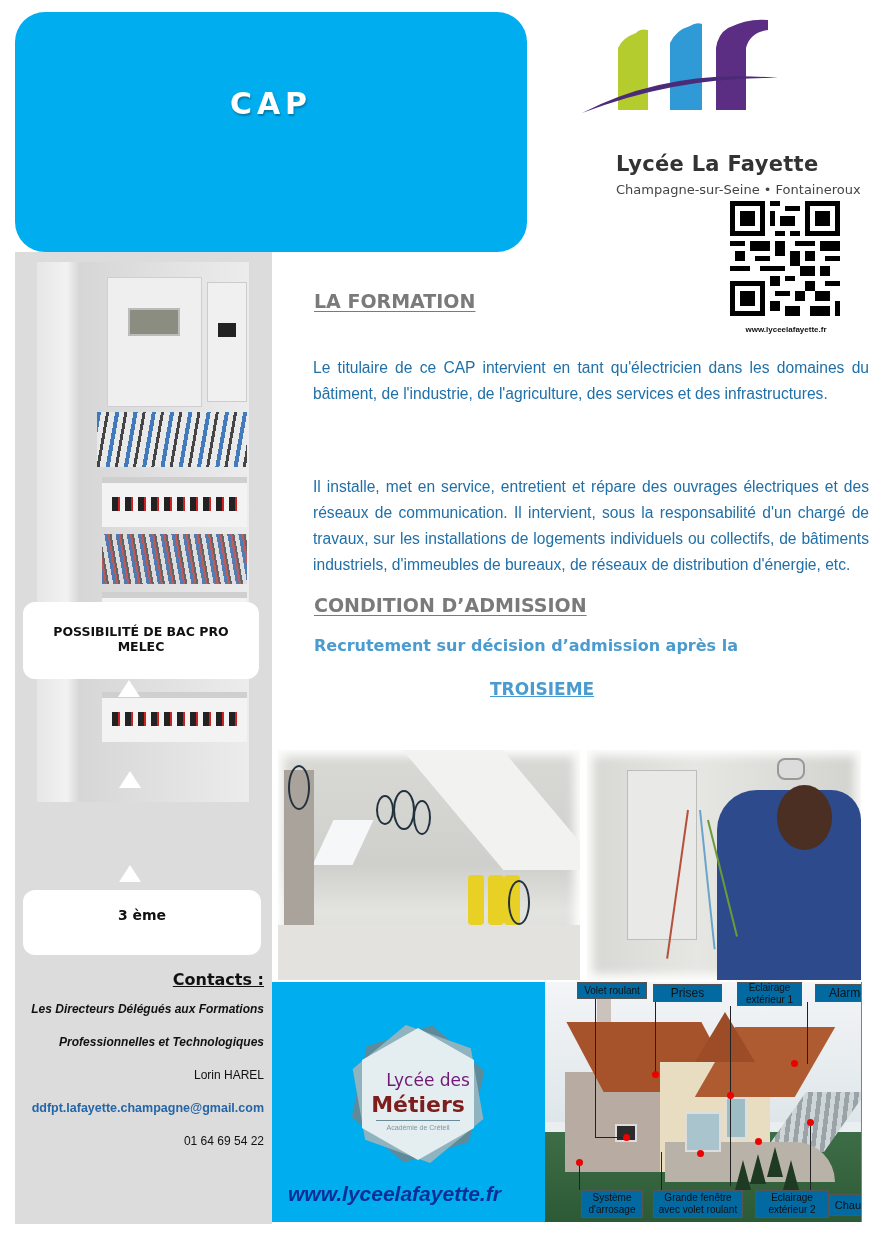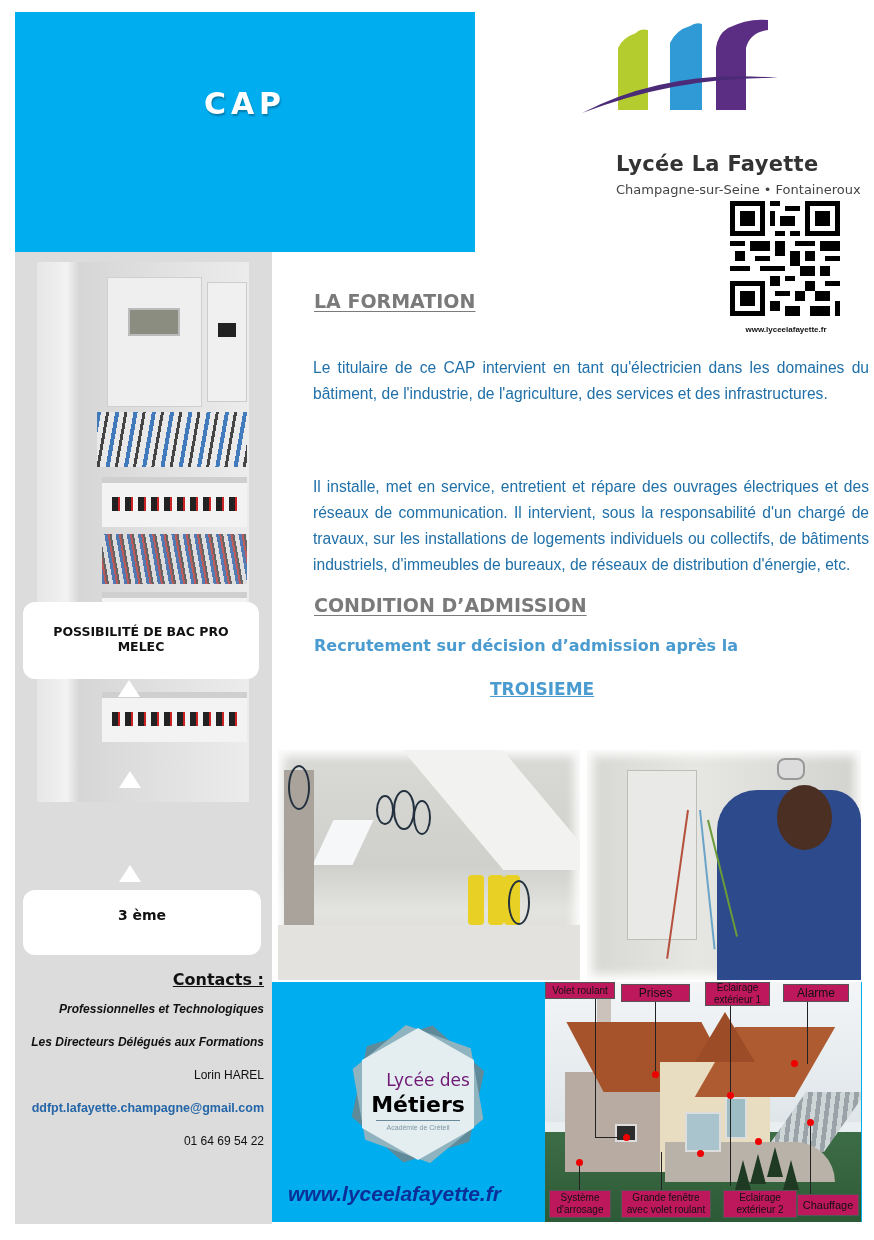--- a/index.html
+++ b/index.html
@@ -1,20 +1,20 @@
 <!DOCTYPE html>
 <html><head>
 <meta charset="utf-8">
 <style>
   * { box-sizing: border-box; margin: 0; padding: 0; }
   html, body { width: 874px; height: 1240px; background: #ffffff; overflow: hidden; }
   body { position: relative; font-family: "Liberation Sans", sans-serif; }
 
   
-  .header-block { position: absolute; left: 15px; top: 12px; width: 460px; height: 240px; background: #00aeef; }
+  .header-block { position: absolute; left: 15px; top: 12px; width: 512px; height: 240px; background: #00aeef; border-radius: 30px; }
   .header-title { position: absolute; left: 0; top: 74px; width: 100%; text-align: center; color: #fff;
     font-family: "DejaVu Sans", sans-serif; font-weight: 900; font-size: 30px; letter-spacing: 5px;
     text-shadow: 1px 2px 2px rgba(0,60,90,0.45); }
 
   
   .logo { position: absolute; left: 578px; top: 18px; width: 290px; height: 180px; }
   .logo-graphic { position: absolute; left: 0; top: 0; width: 220px; height: 100px; }
   .logo-name { position: absolute; left: 38px; top: 134px; font-family: "DejaVu Sans", sans-serif; font-weight: bold; font-size: 21px; color: #333; letter-spacing: 0.3px; }
   .logo-sub { position: absolute; left: 38px; top: 164px; font-family: "DejaVu Sans", sans-serif; font-size: 13px; color: #444; }
 
@@ -81,42 +81,42 @@
   .photo-elec .panel { position: absolute; left: 40px; top: 20px; width: 70px; height: 170px; background: #e9e9e7; border: 1px solid #bdbdb9; }
   .photo-elec .person { position: absolute; left: 130px; top: 40px; width: 144px; height: 190px; background: #2c4a8c; border-radius: 40px 30px 0 0; }
   .photo-elec .head { position: absolute; left: 190px; top: 35px; width: 55px; height: 65px; background: #4a2f22; border-radius: 50%; }
   .photo-elec .camera { position: absolute; left: 190px; top: 8px; width: 28px; height: 22px; background: #dcdcdc; border-radius: 8px; border: 2px solid #999; }
   .photo-elec .wire { position: absolute; width: 2px; background: #b5503d; transform-origin: top; }
 
   
   .bottom-banner { position: absolute; left: 272px; top: 982px; width: 590px; height: 240px; background: #00aeef; }
   .badge { position: absolute; left: 72px; top: 38px; width: 148px; height: 148px; }
   .badge-text1 { position: absolute; left: 10px; top: 50px; width: 148px; text-align: center; font-family: "DejaVu Sans", sans-serif; font-size: 17px; color: #701a75; }
-  .badge-text2 { position: absolute; left: 0; top: 72px; width: 148px; text-align: center; font-family: "DejaVu Sans", sans-serif; font-weight: bold; font-size: 22px; color: #000000; }
+  .badge-text2 { position: absolute; left: 0; top: 72px; width: 148px; text-align: center; font-family: "DejaVu Sans", sans-serif; font-weight: bold; font-size: 22px; color: #7f1d1d; }
   .badge-line { position: absolute; left: 32px; top: 100px; width: 84px; height: 1px; background: #6b8a99; }
   .badge-text3 { position: absolute; left: 0; top: 104px; width: 148px; text-align: center; font-size: 7px; color: #7d97a3; }
   .website { position: absolute; left: 16px; top: 200px; color: #0a2f96; font-style: italic; font-weight: bold; font-size: 21px; }
 
   
   .house { position: absolute; left: 545px; top: 982px; width: 316px; height: 240px; background: #e9eef1; overflow: hidden; }
   .house .sky { position: absolute; left: 0; top: 0; width: 100%; height: 140px; background: linear-gradient(180deg, #f3f5f7, #dfe6ea); }
   .house .grass { position: absolute; left: 0; top: 150px; width: 100%; height: 90px; background: linear-gradient(180deg, #3d6d46, #2d5a36); }
   .house .wall { position: absolute; left: 20px; top: 90px; width: 150px; height: 100px; background: #b8aca2; }
   .house .wall2 { position: absolute; left: 115px; top: 80px; width: 110px; height: 110px; background: #e8ddc0; }
   .house .roof-l { position: absolute; left: 40px; top: 40px; width: 135px; height: 70px; background: #a6532b; transform: skewX(28deg); }
   .house .roof-r { position: absolute; left: 170px; top: 45px; width: 100px; height: 70px; background: #ae5b31; transform: skewX(-30deg); }
   .house .dormer { position: absolute; left: 150px; top: 30px; width: 60px; height: 50px; background: #9c4c27; clip-path: polygon(50% 0, 100% 100%, 0 100%); }
   .house .chimney { position: absolute; left: 52px; top: 10px; width: 14px; height: 160px; background: #cbc3bb; }
   .house .patio { position: absolute; left: 120px; top: 160px; width: 170px; height: 40px; background: #b9b2a8; border-radius: 0 40px 0 0; }
   .house .solar { position: absolute; left: 240px; top: 110px; width: 60px; height: 60px; background: repeating-linear-gradient(60deg, #9aa4a8 0 4px, #cfd6d8 4px 8px); transform: skewX(-35deg); }
   .house .win { position: absolute; background: #2c2c2c; border: 2px solid #ddd; }
   .house .dot { position: absolute; width: 7px; height: 7px; border-radius: 50%; background: #e00; }
   .house .leader { position: absolute; background: #222; }
   .house .tree { position: absolute; width: 0; height: 0; border-left: 8px solid transparent; border-right: 8px solid transparent; border-bottom: 30px solid #1f3a22; }
-  .label { position: absolute; background: #be185d; border: 1px solid #555; color: #111; text-align: center; font-size: 10px; line-height: 12px; display: flex; align-items: center; justify-content: center; }
+  .label { position: absolute; background: #0369a1; border: 1px solid #555; color: #111; text-align: center; font-size: 10px; line-height: 12px; display: flex; align-items: center; justify-content: center; margin-left: 32px; }
   .lbl-volet { left: 0; top: 0; width: 70px; height: 17px; font-size: 10px; }
   .lbl-prises { left: 76px; top: 2px; width: 69px; height: 18px; font-size: 12px; }
   .lbl-ecl1 { left: 160px; top: 0; width: 65px; height: 24px; font-size: 10px; }
   .lbl-alarme { left: 238px; top: 2px; width: 66px; height: 18px; font-size: 12px; }
   .lbl-arros { left: 4px; top: 208px; width: 62px; height: 28px; }
   .lbl-fen { left: 76px; top: 208px; width: 90px; height: 28px; }
   .lbl-ecl2 { left: 178px; top: 208px; width: 74px; height: 28px; }
   .lbl-chauf { left: 252px; top: 212px; width: 62px; height: 22px; font-size: 11px; }
 </style>
 </head>
@@ -200,22 +200,22 @@
   </div>
 
   <div class="step step-1">POSSIBILITÉ DE BAC PRO MELEC</div>
   <div class="arrow-up a1"></div>
   <div class="arrow-up a2"></div>
   <div class="arrow-up a3"></div>
   <div class="step step-4">3 ème</div>
 
   <div class="contacts">
     <div class="c-title">Contacts :</div>
+    <div class="c-line it">Les Directeurs Délégués aux Formations</div>
     <div class="c-line it">Professionnelles et Technologiques</div>
-    <div class="c-line it">Les Directeurs Délégués aux Formations</div>
     <div class="c-line">Lorin HAREL</div>
     <div class="c-line mail">ddfpt.lafayette.champagne@gmail.com</div>
     <div class="c-line">01 64 69 54 22</div>
   </div>
 </div>
 
 <div class="section-title t-formation">LA FORMATION</div>
 <div class="body-text p1">Le titulaire de ce CAP intervient en tant qu'électricien dans les domaines du bâtiment, de l'industrie, de l'agriculture, des services et des infrastructures.</div>
 <div class="body-text p2">Il installe, met en service, entretient et répare des ouvrages électriques et des réseaux de communication. Il intervient, sous la responsabilité d'un chargé de travaux, sur les installations de logements individuels ou collectifs, de bâtiments industriels, d'immeubles de bureaux, de réseaux de distribution d'énergie, etc.</div>
 

